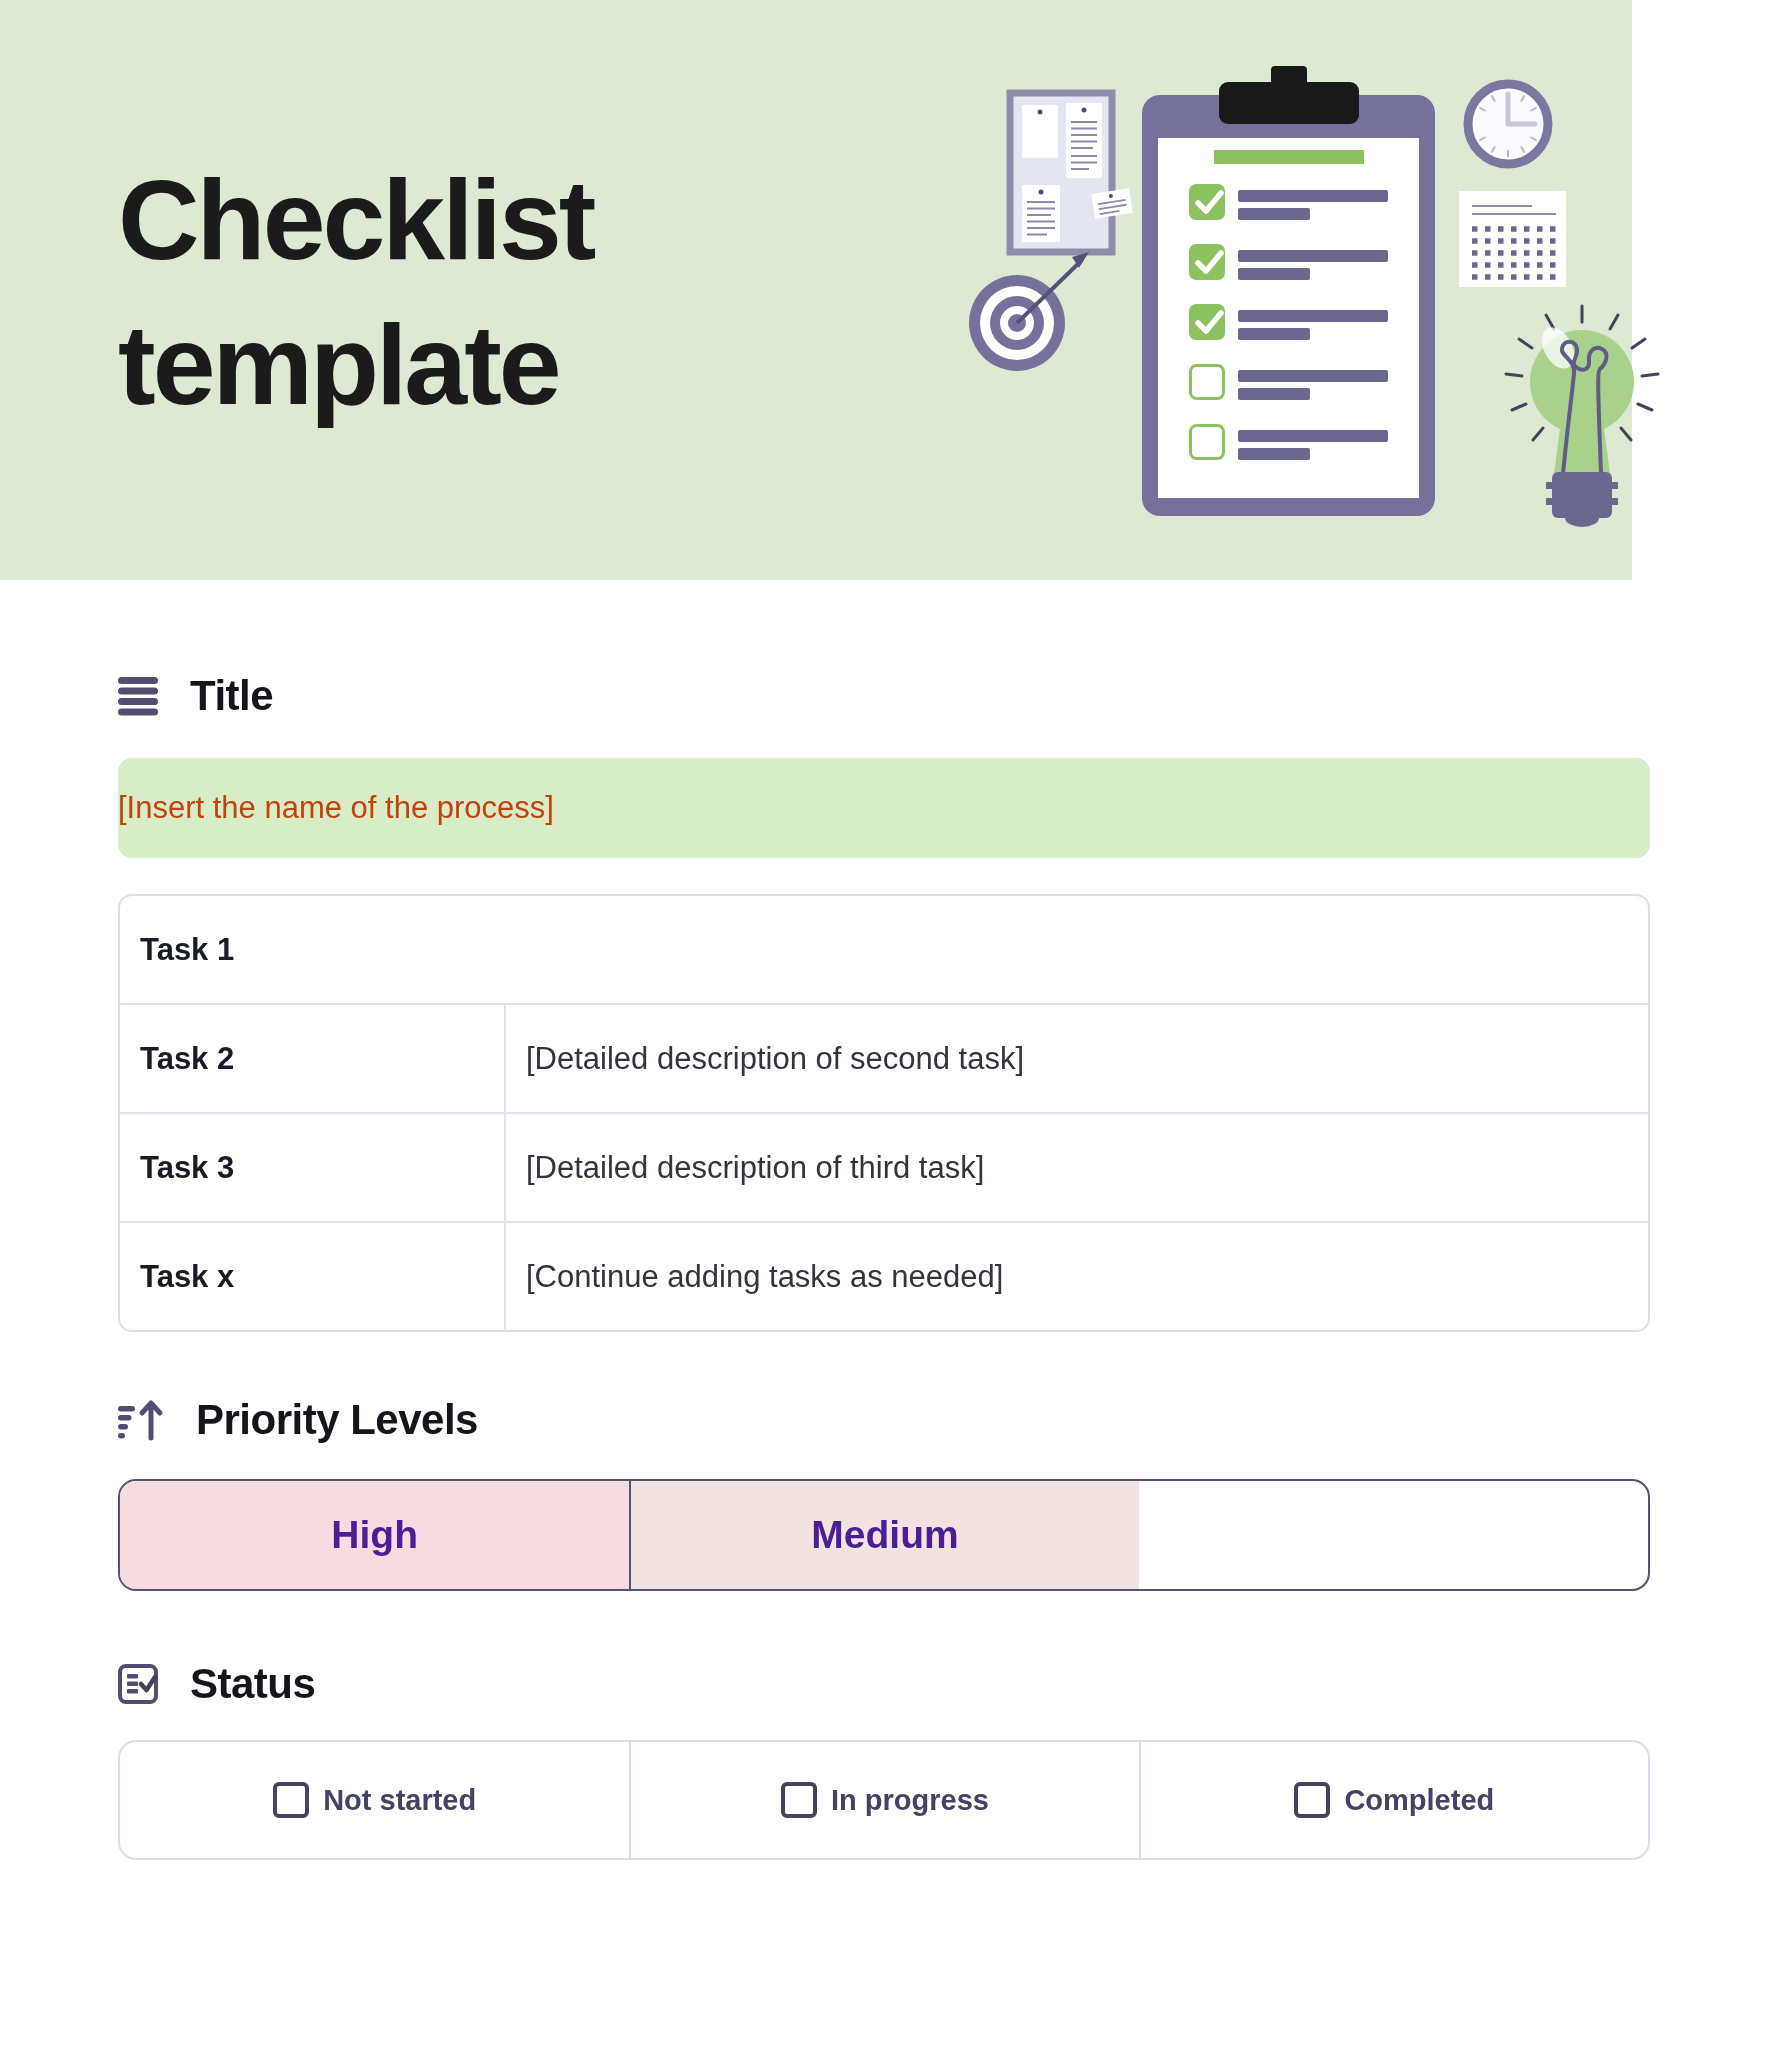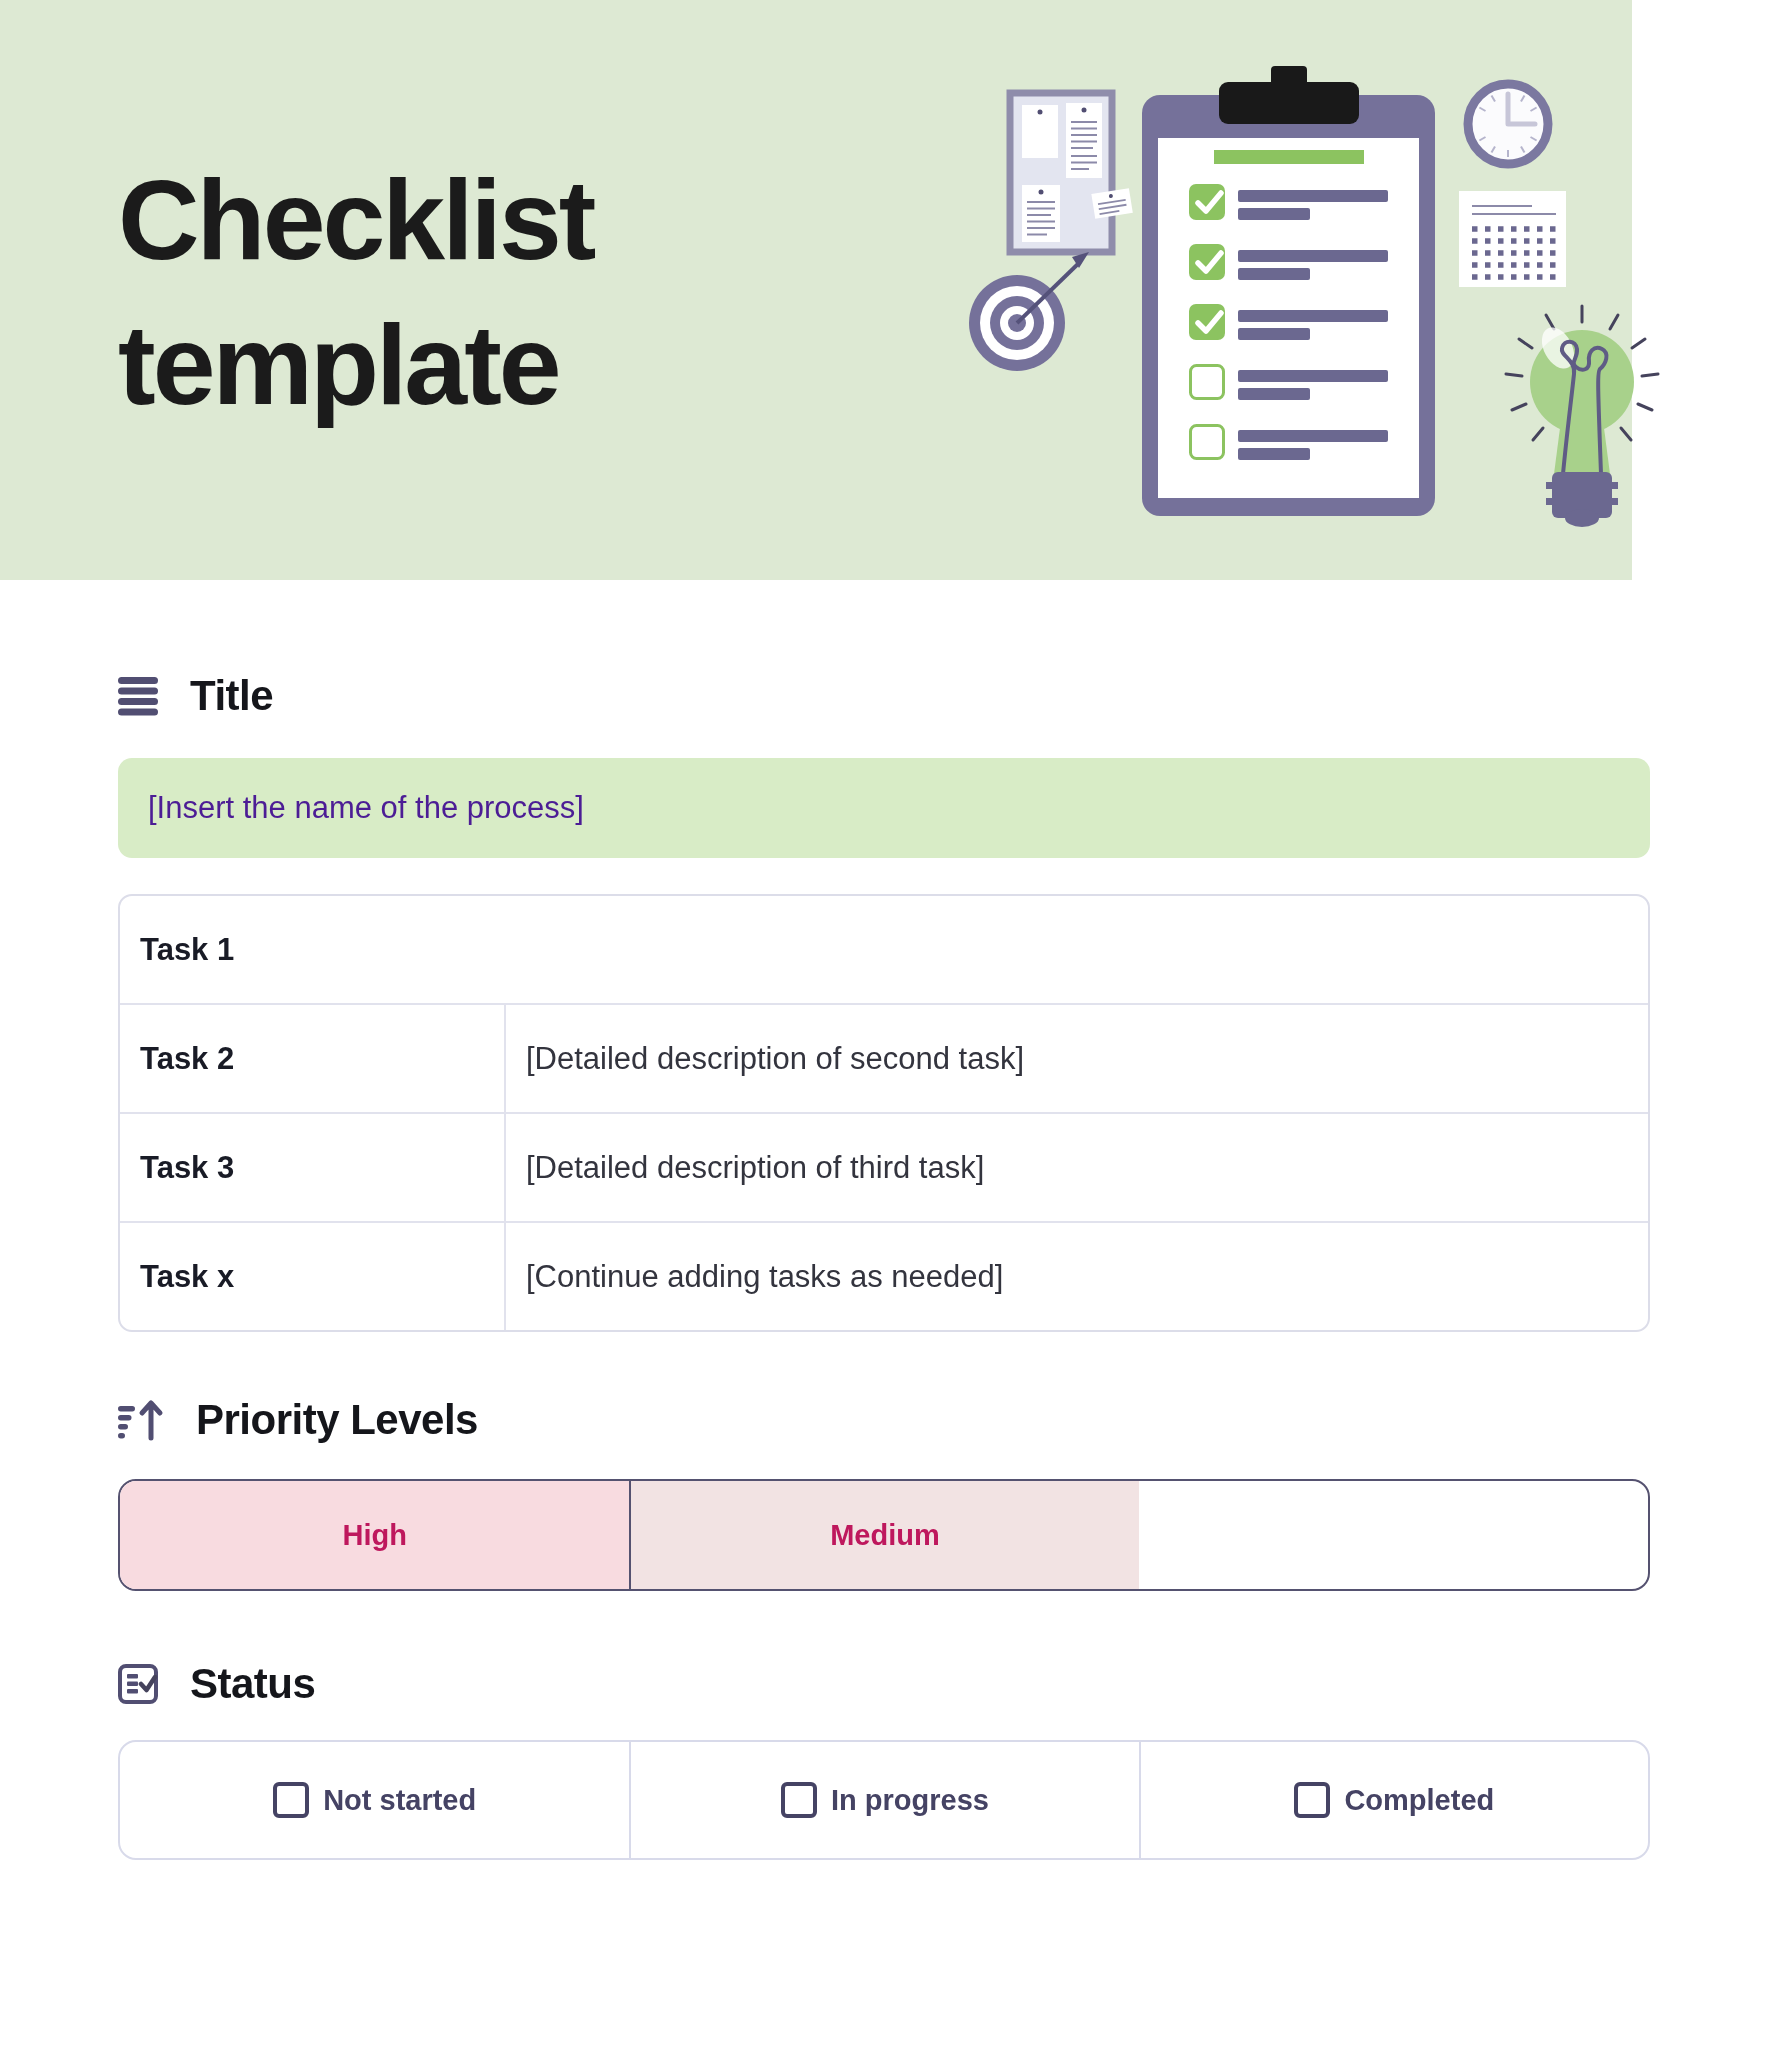--- a/index.html
+++ b/index.html
@@ -19,38 +19,38 @@
   .sec-head { display:flex; align-items:center; gap:32px; }
   .sec-head h2 { margin:0; font-size:42px; font-weight:bold; color:#15161b; letter-spacing:-0.5px; }
   .sec-head.first { margin-top:92px; }
   .sec-head.tasks { margin-top:67px; }
   .sec-head.priority { margin-top:64px; }
   .sec-head.status { margin-top:69px; }
   .sec-icon { flex:0 0 auto; display:block; }
 
   .title-box {
     margin-top:38px; height:100px; border-radius:14px; background:#d8ecc6;
-    display:flex; align-items:center; padding-left:30px; box-sizing:border-box;
-    font-size:31px; color:#4c1d95;
+    display:flex; align-items:center; box-sizing:border-box;
+    font-size:31px; color:#c2410c;
   }
 
   .tasks-table {
     margin-top:36px; border:2px solid #dcdde9; border-radius:14px; overflow:hidden; background:#fff;
   }
   .trow { display:grid; grid-template-columns:384px 1fr; }
   .trow + .trow { border-top:2px solid #e1e2ed; }
   .tcell { height:107px; display:flex; align-items:center; padding-left:20px; box-sizing:border-box; font-size:31px;text-align:right; }
   .tname { font-weight:bold; color:#191b26; }
   .tdesc { border-left:2px solid #e1e2ed; color:#33343e; }
 
   .priority-bar {
     margin-top:35px; height:108px; display:grid; grid-template-columns:1fr 1fr 1fr;
     border:2px solid #555270; border-radius:18px; overflow:hidden;
   }
-  .p-cell { display:flex; align-items:center; justify-content:center; font-size:29px; font-weight:bold; color:#be185d; }
+  .p-cell { display:flex; align-items:center; justify-content:center; font-size:39px; font-weight:bold; color:#4c1d95; }
   .p-cell + .p-cell { border-left:2px solid #555270; }
 
   .status-bar {
     margin-top:32px; height:116px; display:grid; grid-template-columns:1fr 1fr 1fr;
     border:2px solid #d8daea; border-radius:18px; overflow:hidden; background:#fff;
   }
   .s-cell { display:flex; align-items:center; justify-content:center; gap:14px; }
   .s-cell + .s-cell { border-left:2px solid #d8daea; }
   .cb { width:28px; height:28px; border:4px solid #454364; border-radius:6px; background:#fff; flex:0 0 auto; }
   .s-label { font-size:29px; font-weight:bold; color:#454364; }

